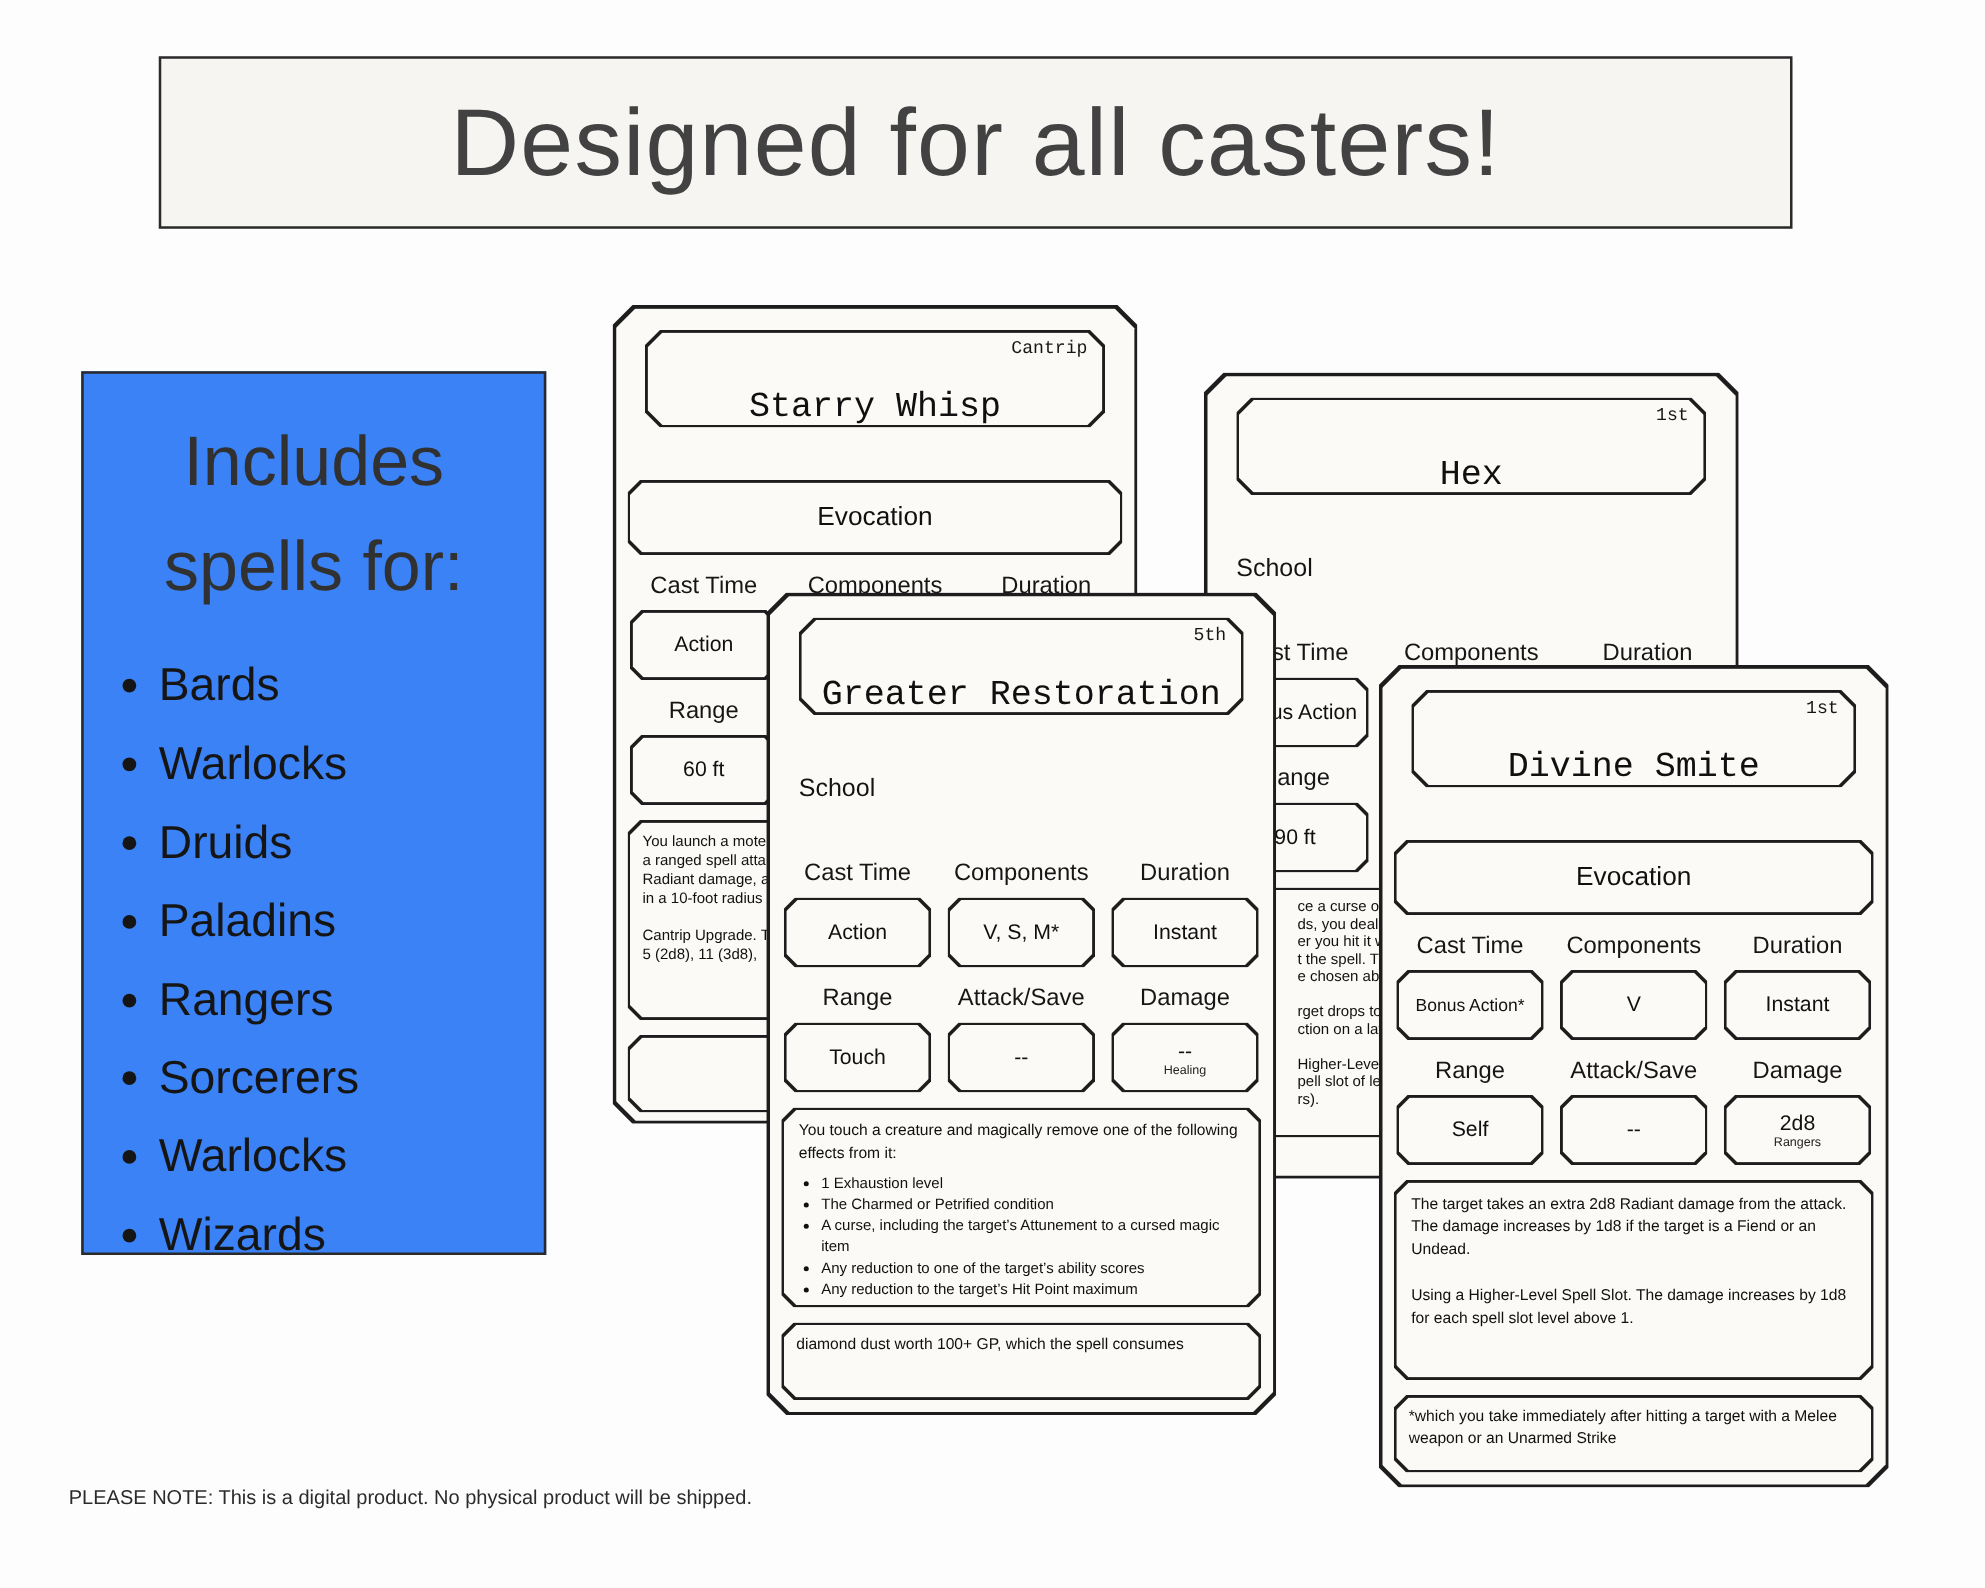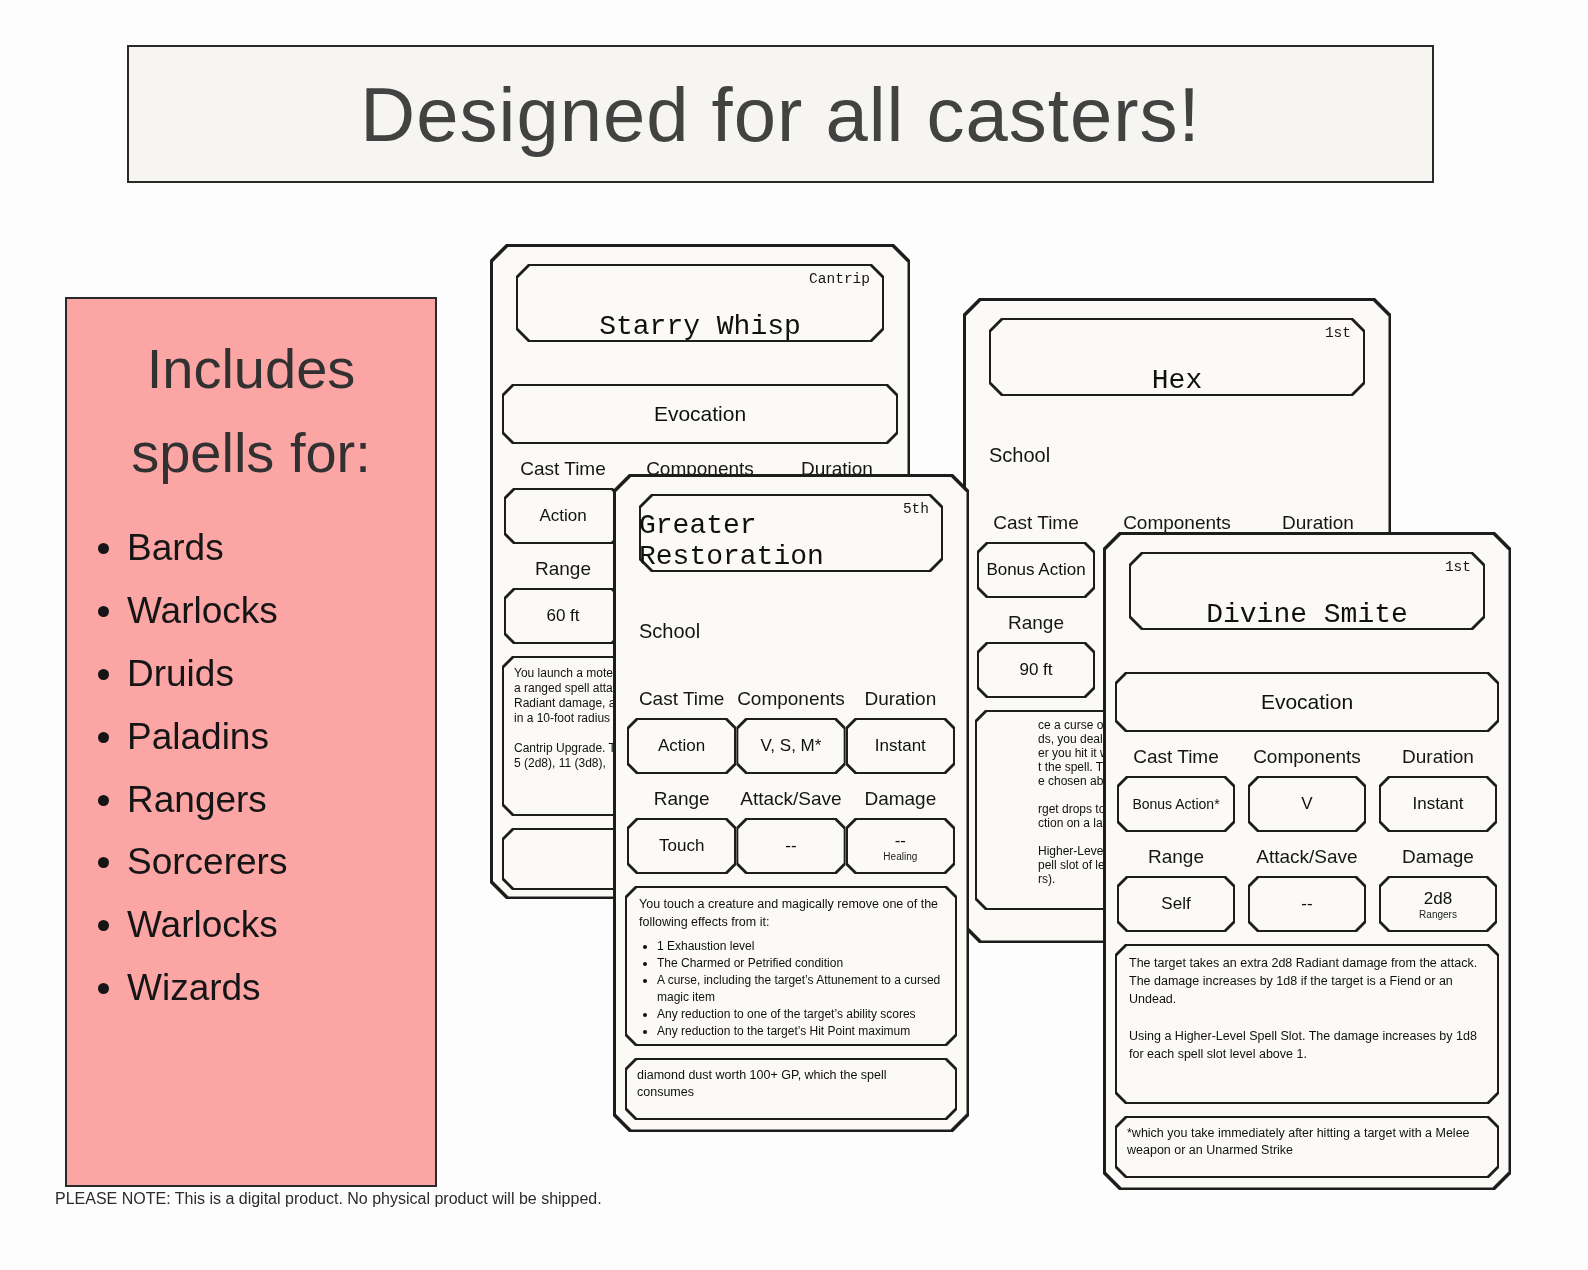--- a/index.html
+++ b/index.html
@@ -23,41 +23,41 @@
   
   .banner{
     position:absolute; left:127px; top:45px; width:1307px; height:138px;
     background:#f6f5f1; border:2px solid #2a2a2a;
     display:flex; align-items:center; justify-content:center;
   }
   .banner-text{ font-size:76px; font-weight:300; color:#424242; letter-spacing:1px; }
 
   
   .includes{
-    position:absolute; left:65px; top:297px; width:372px; height:890px;
-    background:#fca5a5; border:2px solid #2a2a2a; padding-top:28px;
+    position:absolute; left:65px; top:297px; width:372px; height:707px;
+    background:#3b82f6; border:2px solid #2a2a2a; padding-top:28px;
   }
   .includes-heading{
     font-size:56px; font-weight:300; color:#313131; text-align:center; line-height:1.5; padding:0 12px;
   }
   .class-list{ margin-top:22px; padding-left:60px; list-style:disc; }
   .class-list li{ font-size:37px; color:#151515; line-height:1.7; }
 
   
   .footer-note{ position:absolute; left:55px; top:1190px; font-size:16px; color:#2b2b2b; }
 
   
   .card{
     position:absolute; --c:16px;
     filter:drop-shadow(0 10px 16px rgba(0,0,0,0.22));
   }
   .card::before{ inset:2.5px; }
   .card-sw { left:490px;  top:244px; width:420px; height:655px; z-index:1; }
   .card-hex{ left:963px;  top:298px; width:428px; height:645px; z-index:2; }
-  .card-gr { left:613px;  top:474px; width:356px; height:658px; z-index:3; }
+  .card-gr { left:613px;  top:474px; width:408px; height:658px; z-index:3; }
   .card-ds { left:1103px; top:532px; width:408px; height:658px; z-index:4; }
 
   .name-box{ position:absolute; top:20px; left:26px; right:26px; height:78px; --c:12px;
              display:flex; align-items:flex-end; justify-content:center;font-family:Liberation Mono, monospace; }
   .spell-name{ font-size:28px; color:#101010; }
   .level-badge{ position:absolute; top:7px; right:14px; font-size:14.5px; color:#161616; }
 
   .school-label{ position:absolute; top:110px; left:26px; font-size:20px; color:#141414;margin-top:36px; }
   .school-box{ position:absolute; top:140px; left:12px; right:12px; height:60px; --c:10px;
                display:flex; align-items:center; justify-content:center; font-size:21px; color:#101010; }

